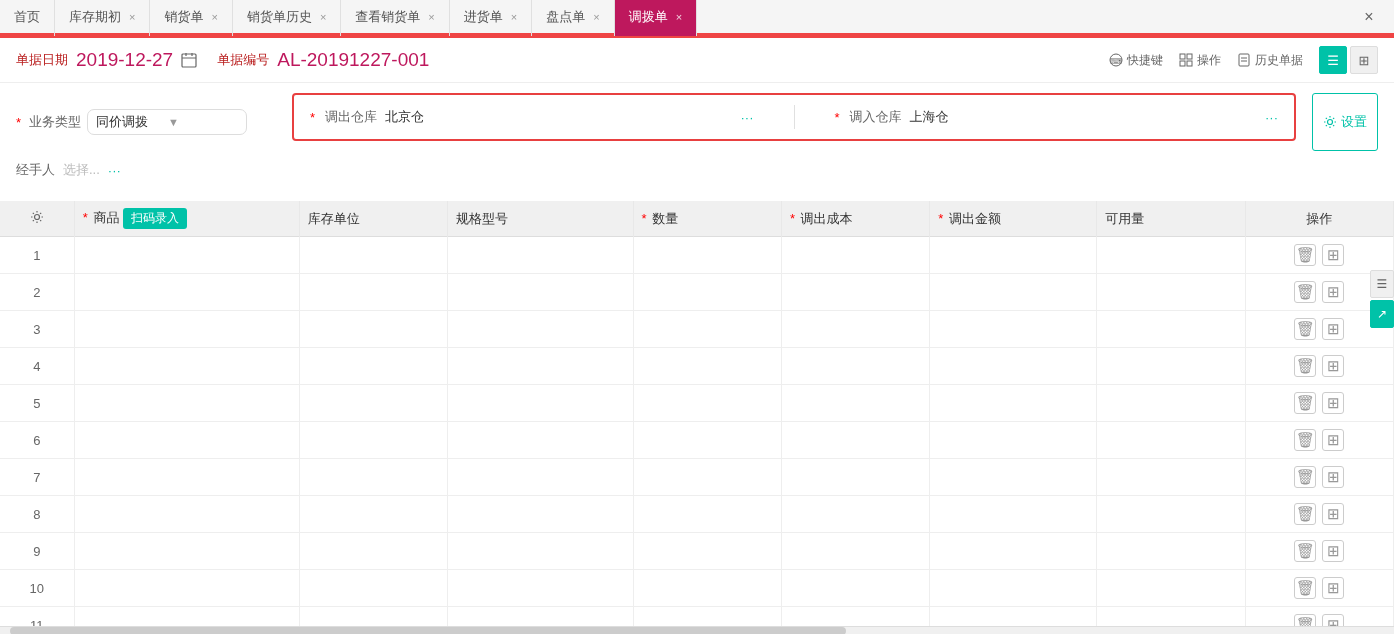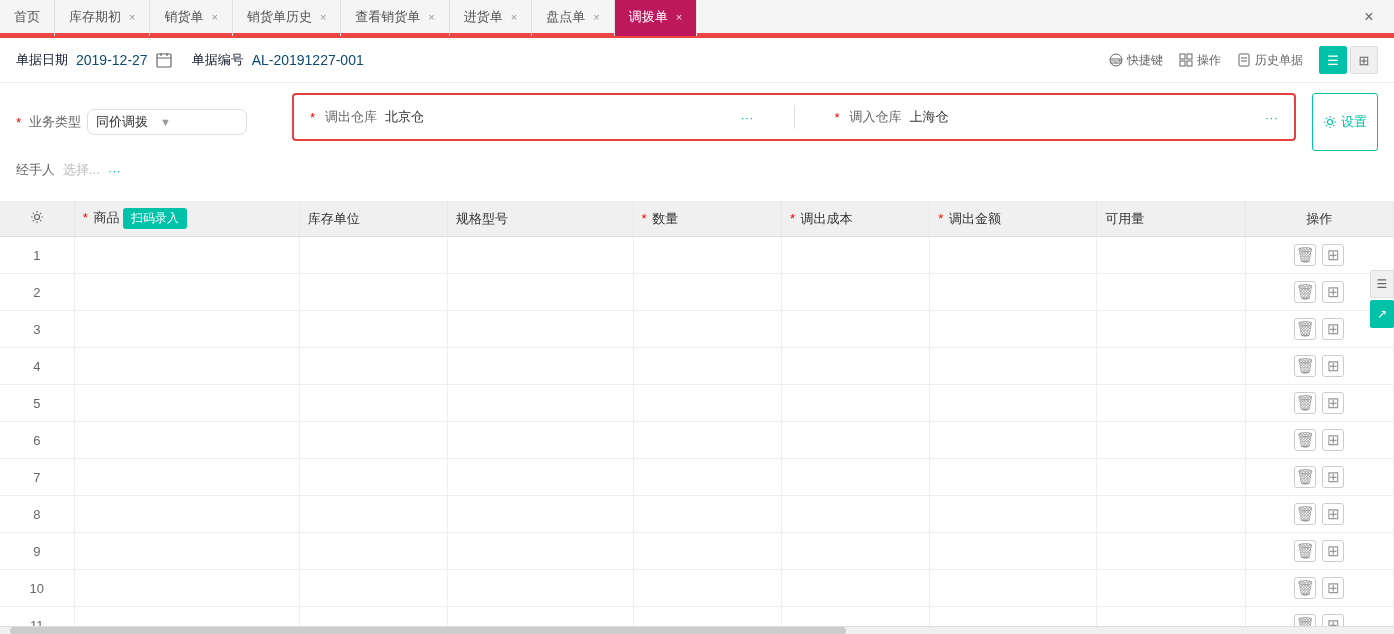--- a/index.html
+++ b/index.html
@@ -49,22 +49,22 @@
     .toolbar {
       display: flex; align-items: center;
       padding: 8px 16px;
       border-bottom: 1px solid #eee;
       gap: 20px;
       background: #fff;
     }
     .toolbar-group {
       display: flex; align-items: center; gap: 8px;
     }
-    .toolbar-label { color: #0f172a; font-size: 13px; }
-    .toolbar-value { color: #0c4a6e; font-size: 14px; }
+    .toolbar-label { color: #b91c1c; font-size: 13px; }
+    .toolbar-value { color: #be185d; font-size: 19px; }
     .toolbar-icon-btn {
       display: flex; align-items: center; justify-content: center;
       cursor: pointer; color: #666;
     }
     .toolbar-right {
       margin-left: auto;
       display: flex; align-items: center; gap: 16px;
     }
     .toolbar-right-btn {
       display: flex; align-items: center; gap: 4px;
@@ -82,21 +82,21 @@
       gap: 0;
     }
     .form-field {
       display: flex; align-items: center;
       gap: 6px;
       min-width: 220px;
     }
     .form-field-label { color: #666; white-space: nowrap; font-size: 13px; }
     .required-star { color: #f00; margin-right: 2px; }
     .form-field-select {
-      display: flex; align-items: center; gap: 12px;
+      display: flex; align-items: center; gap: 20px;
       border: 1px solid #ddd; border-radius: 7px;
       padding: 3px 8px;
       cursor: pointer;
       min-width: 140px;
     }
     .form-field-select .chevron { color: #999; font-size: 11px; }
 
     
     .warehouse-section {
       border: 2px solid #e84040;

